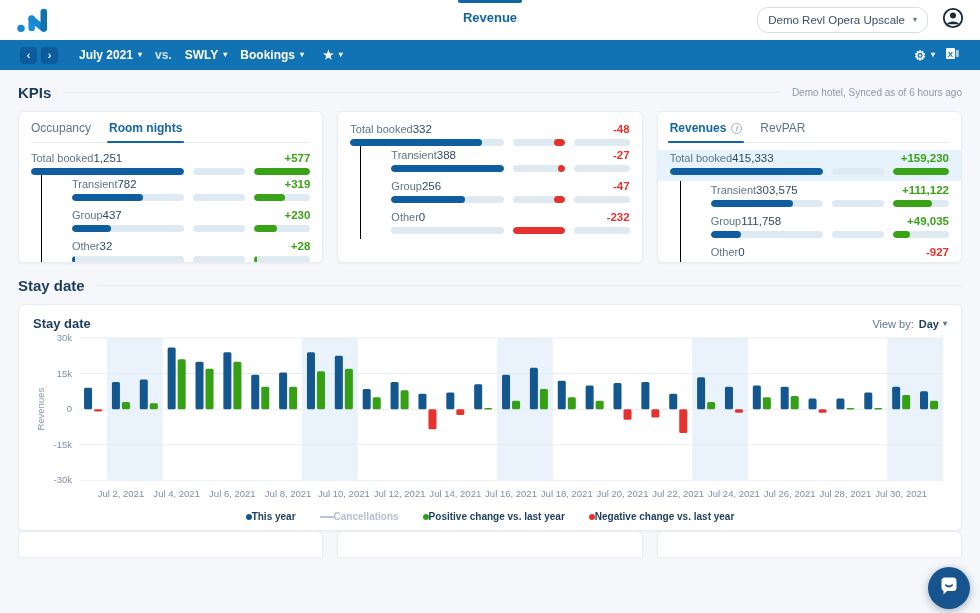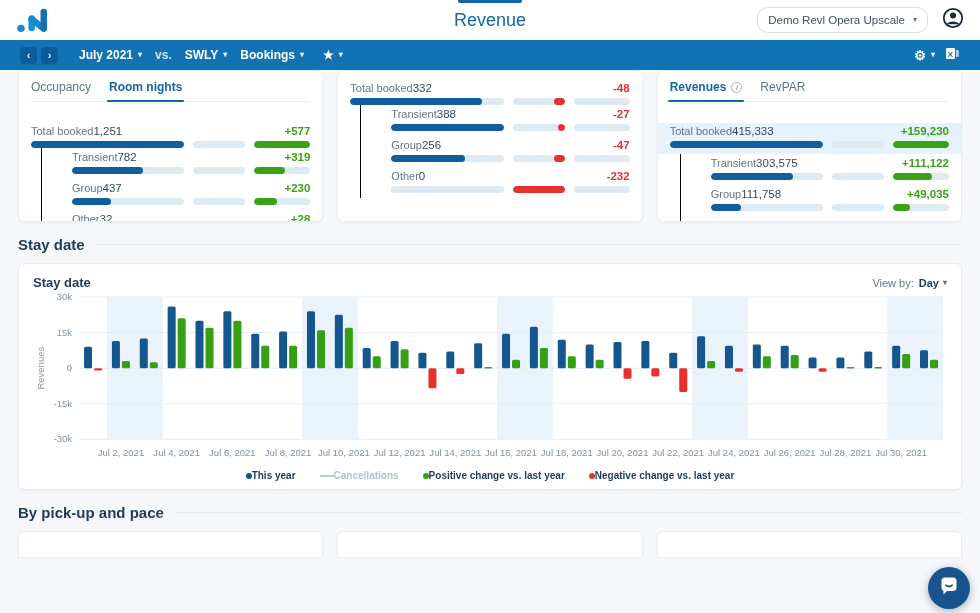--- a/index.html
+++ b/index.html
@@ -5,21 +5,21 @@
   * { margin:0; padding:0; box-sizing:border-box; }
   html,body { width:980px; height:613px; overflow:hidden; }
   body { font-family:"Liberation Sans", sans-serif; background:#f5f7fb; color:#1c3c5c; }
   .app { position:relative; width:980px; height:613px; overflow:hidden; }
 
   
   .topbar { position:relative; height:40px; background:#ffffff; display:flex; align-items:center; padding:0 16px; }
   .logo { display:flex; align-items:center; }
   .top-tab-wrap { position:absolute; left:50%; top:0; transform:translateX(-50%); text-align:center; }
   .top-tab-indicator { height:3px; width:64px; background:#1366a6; border-radius:0 0 2px 2px; margin:0 auto; }
-  .top-tab { display:inline-block; margin-top:7px; font-size:18px; font-weight:normal; color:#1366a6; cursor:pointer; }
+  .top-tab { display:inline-block; margin-top:7px; font-size:13px; font-weight:bold; color:#1366a6; cursor:pointer; }
   .top-right { margin-left:auto; display:flex; align-items:center; gap:14px; }
   .property-select { display:flex; align-items:center; gap:8px; border:1px solid #d6dde6; border-radius:11px; padding:6px 10px; font-size:11.5px; color:#37506b; cursor:pointer; background:#fff; }
   .chev { font-size:8px; color:#5f7588; line-height:1; }
   .chev.white { color:rgba(255,255,255,.95); }
 
   
   .toolbar { height:30px; background:#1172b4; display:flex; align-items:center; padding:0 20px; gap:13px; color:#fff; font-size:12px; font-weight:bold; }
   .nav-btns { display:flex; gap:4px; margin-right:8px; }
   .nav-btn { width:17px; height:17px; border-radius:4px; background:#0c5c9c; display:flex; align-items:center; justify-content:center; font-size:11px; font-weight:bold; color:#e8f2fa; cursor:pointer; }
   .tb-item { display:flex; align-items:center; gap:5px; cursor:pointer; }
@@ -32,21 +32,21 @@
   .main { padding:0 18px; }
   .section-head { display:flex; align-items:center; gap:12px; margin:14px 0 10px; }
   .section-title { font-size:15px; font-weight:bold; color:#1c3c5c; white-space:nowrap; }
   .rule { flex:1; height:1px; background:#e6ebf2; }
   .sync-text { font-size:10px; color:#8b99a9; white-space:nowrap; }
 
   
   .kpi-grid { display:grid; grid-template-columns:1fr 1fr 1fr; gap:14px; }
   .card { background:#fff; border:1px solid #e9edf3; border-radius:6px; box-shadow:0 1px 2px rgba(16,42,67,.05); }
   .kpi-card { padding:9px 12px 6px; height:152px; overflow:hidden; }
-  .kpi-head { display:flex; align-items:center; gap:18px; padding-bottom:7px; margin-bottom:21px; position:relative; }
+  .kpi-head { display:flex; align-items:center; gap:18px; padding-bottom:7px; margin-bottom:7px; position:relative; }
   .kpi-head.tabbed { border-bottom:1px solid #e6ecf2; }
   .kpi-tab { font-size:12px; color:#5f7588; cursor:pointer; position:relative; display:flex; align-items:center; gap:5px; }
   .kpi-tab.active { color:#1366a6; font-weight:bold; }
   .kpi-tab.active::after { content:""; position:absolute; left:-2px; right:-2px; bottom:-8px; height:2px; background:#1366a6; border-radius:1px; }
   .kpi-title { font-size:12.5px; font-weight:bold; color:#1c3c5c; }
   .info-dot { width:11px; height:11px; border:1px solid #9fb0bf; border-radius:50%; color:#9fb0bf; font-size:8px; display:inline-flex; align-items:center; justify-content:center; font-style:italic; font-weight:bold; }
   .kpi-row { margin:0 -12px; padding:2px 12px 0; }
   .kpi-row.hl { background:#e7f3fc; padding-bottom:6px; }
   .krt, .krb { display:grid; grid-template-columns:1fr 52px 56px; column-gap:9px; align-items:center; }
   .krt { margin-bottom:4px; }
@@ -149,20 +149,25 @@
           <text x="5.5" y="9.5" font-size="8" font-family="Liberation Sans, sans-serif" font-weight="bold" fill="#1172b4" text-anchor="middle">X</text>
           <rect x="10.8" y="3" width="3" height="7" rx="0.8" fill="rgba(255,255,255,0.65)"></rect>
         </svg>
       </span>
     </div>
   </div>
 
   <main class="main">
 
     <section>
+      <div class="section-head">
+        <span class="section-title">KPIs</span>
+        <span class="rule"></span>
+        <span class="sync-text">Demo hotel, Synced as of 6 hours ago</span>
+      </div>
       <div class="kpi-grid">
         <div class="card kpi-card">
             <div class="kpi-head tabbed">
               <span class="kpi-tab">
                 <span>Occupancy</span>
               </span>
               <span class="kpi-tab active">
                 <span>Room nights</span>
               </span>
             </div>
@@ -527,24 +532,20 @@
             </div>
             <div class="legend-item">
               <span class="lg-dot" style="background: rgb(229, 50, 46);"></span>
               <span>Negative change vs. last year</span>
             </div>
           </div>
       </div>
     </section>
 
     <section>
-      <div class="section-head">
-        <span class="section-title">By pick-up and pace</span>
-        <span class="rule"></span>
-      </div>
       <div class="pickup-grid">
         <div class="card stub"></div>
         <div class="card stub"></div>
         <div class="card stub"></div>
       </div>
     </section>
   </main>
 
   <div class="chat-btn">
     <span>

